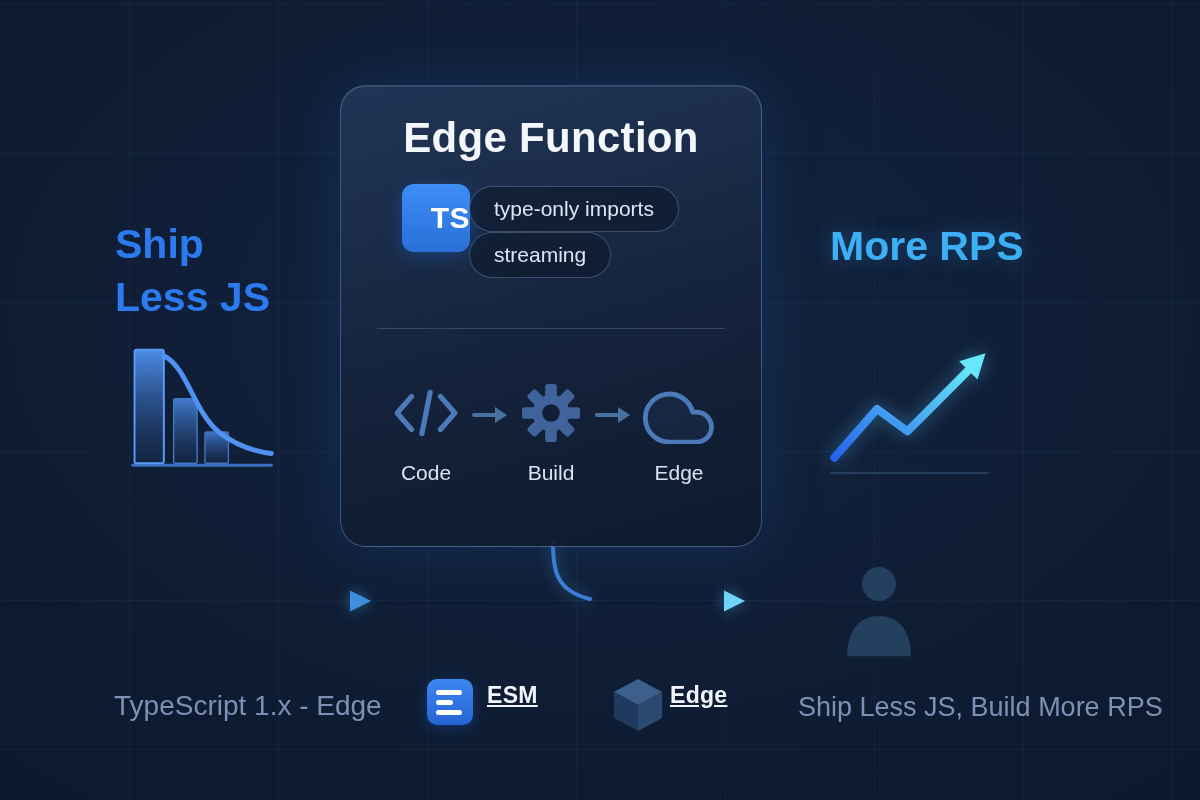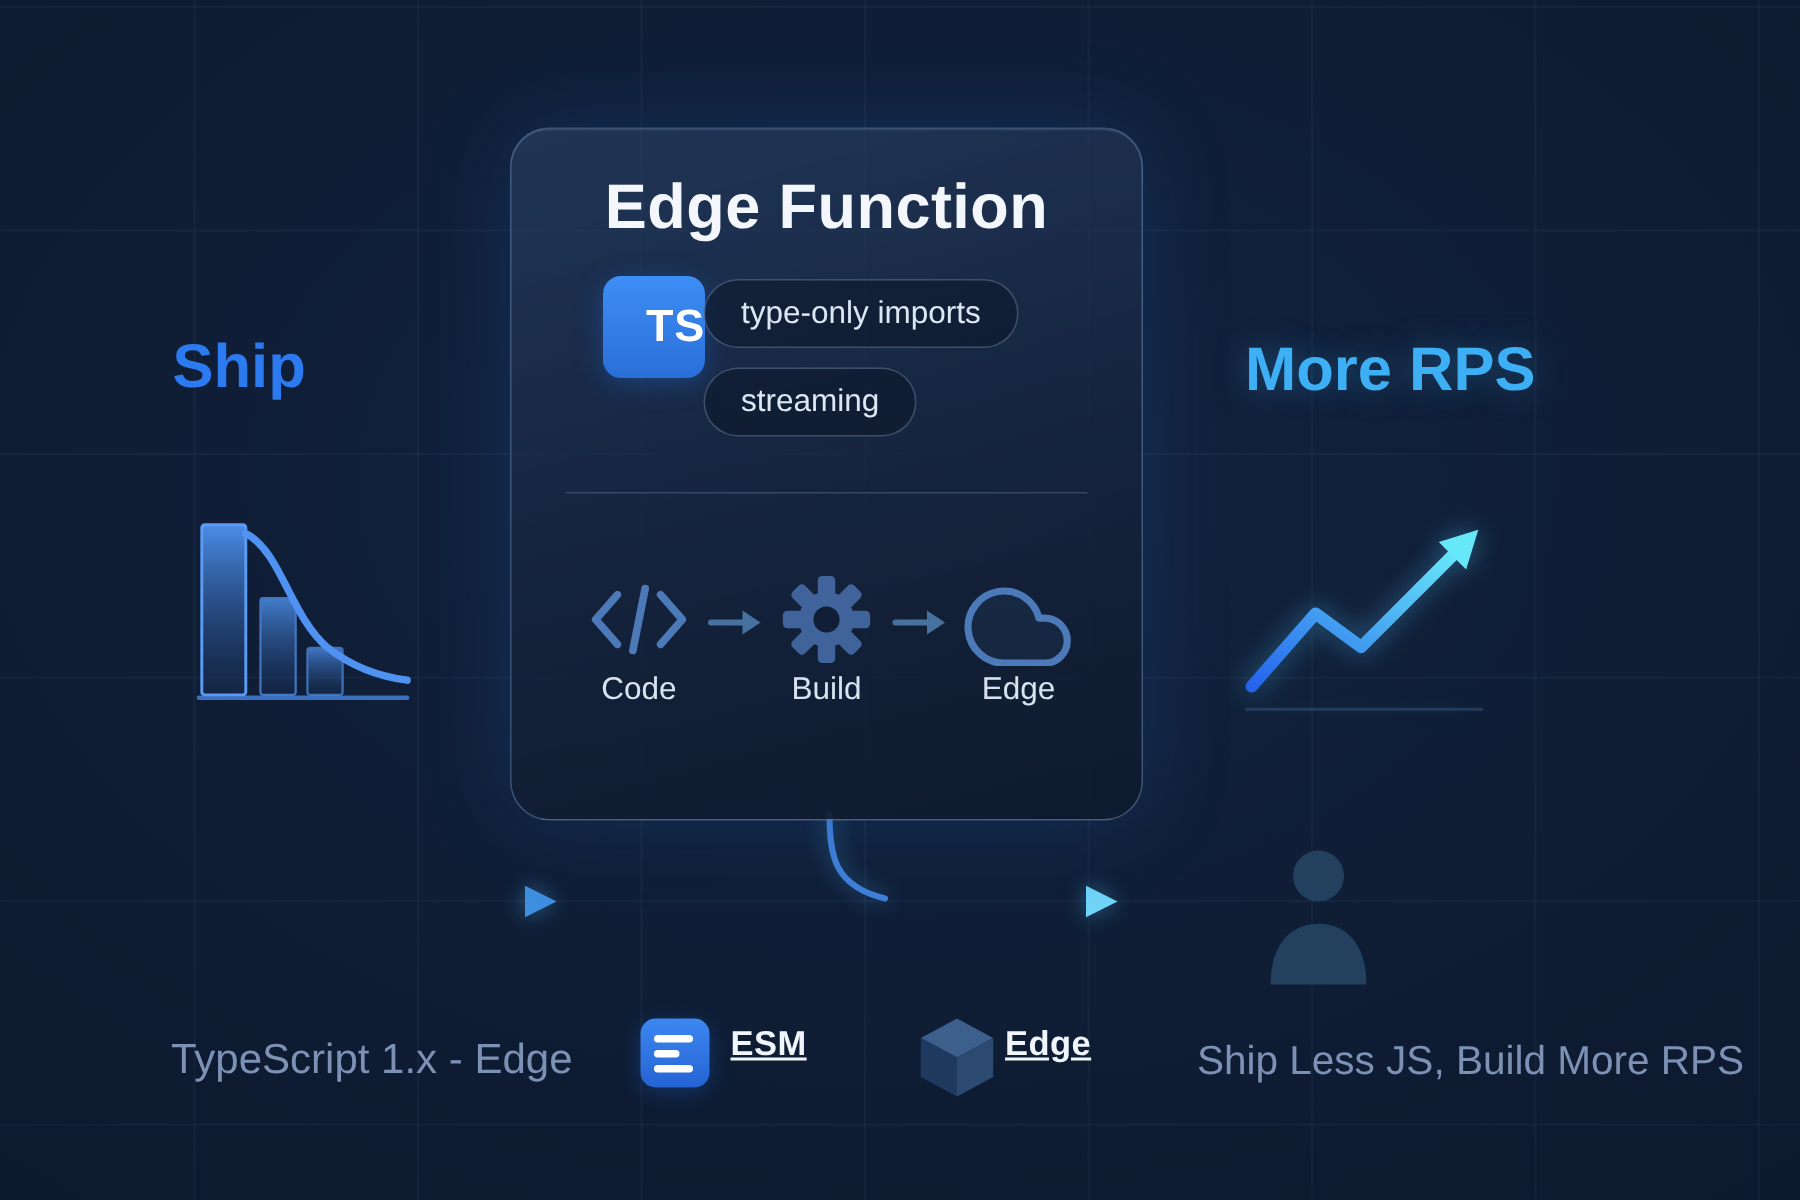--- a/index.html
+++ b/index.html
@@ -30,30 +30,30 @@
     font-size:42px;font-weight:700;color:#f3f7fc;letter-spacing:0.3px;
   }
   .ts-logo{
     position:absolute;left:40px;top:98px;width:68px;height:68px;border-radius:12px;
     background:linear-gradient(180deg,#3d8ef5 0%,#2a6fd8 100%);
     display:flex;align-items:center;justify-content:flex-end;
     box-shadow:0 4px 18px rgba(35,110,220,0.35);
     margin-left:21px;
   }
   .ts-logo span{color:#ffffff;font-size:30px;font-weight:700;letter-spacing:0.5px;}
-  .badges{position:absolute;left:128px;top:100px;display:flex;flex-direction:column;align-items:flex-start;gap:13px;}
+  .badges{position:absolute;left:128px;top:100px;display:flex;flex-direction:column;align-items:flex-start;}
   .badge{
     display:inline-block;padding:10px 24px;border-radius:24px;
     background:rgba(10,20,38,0.5);border:1px solid rgba(152,176,212,0.34);
     font-size:21px;color:#dde7f4;white-space:nowrap;
   }
   .divider{position:absolute;left:36px;right:36px;top:242px;border-top:1px solid rgba(142,166,200,0.28);}
   .pipe-col{position:absolute;top:292px;text-align:center;}
   .pipe-col .pipe-icon{height:70px;display:flex;align-items:center;justify-content:center;}
-  .pipe-label{font-size:21px;color:#d9e3f0;}
+  .pipe-label{margin-top:13px;font-size:21px;color:#d9e3f0;}
   .pipe-arrow{position:absolute;top:318px;width:38px;height:22px;}
 
   
   .heading-left{
     position:absolute;left:115px;top:218px;
     font-size:41px;font-weight:700;line-height:53px;color:#2b7af0;
   }
   .heading-right{
     position:absolute;left:830px;top:220px;
     font-size:41px;font-weight:600;line-height:53px;color:#3daff5;
@@ -164,20 +164,21 @@
         <svg width="82" height="62" viewBox="0 0 78 66">
           <path d="M18 10h-1.26A8 8 0 1 0 9 20h9a5 5 0 0 0 0-10z" transform="scale(3.2)" fill="rgba(38,62,100,0.25)" stroke="#4c79b8" stroke-width="1.6" stroke-linejoin="round"></path>
         </svg>
       </div>
       <div class="pipe-label">Edge</div>
     </div>
   </div>
 
   <div class="heading-left">
     <div>Ship</div>
+    <div>Less JS</div>
   </div>
 
   <svg class="abs" style="left:128px;top:342px;" width="148" height="132" viewBox="0 0 150 135">
     <defs>
       <linearGradient id="barGrad" x1="0" y1="0" x2="0" y2="1">
         <stop offset="0%" stop-color="#4f93f2" stop-opacity="0.95"></stop>
         <stop offset="100%" stop-color="#1e3c6e" stop-opacity="0.25"></stop>
       </linearGradient>
     </defs>
     <path d="M4,126 L146,126" stroke="#3b6fc0" stroke-width="3" stroke-linecap="round"></path>

